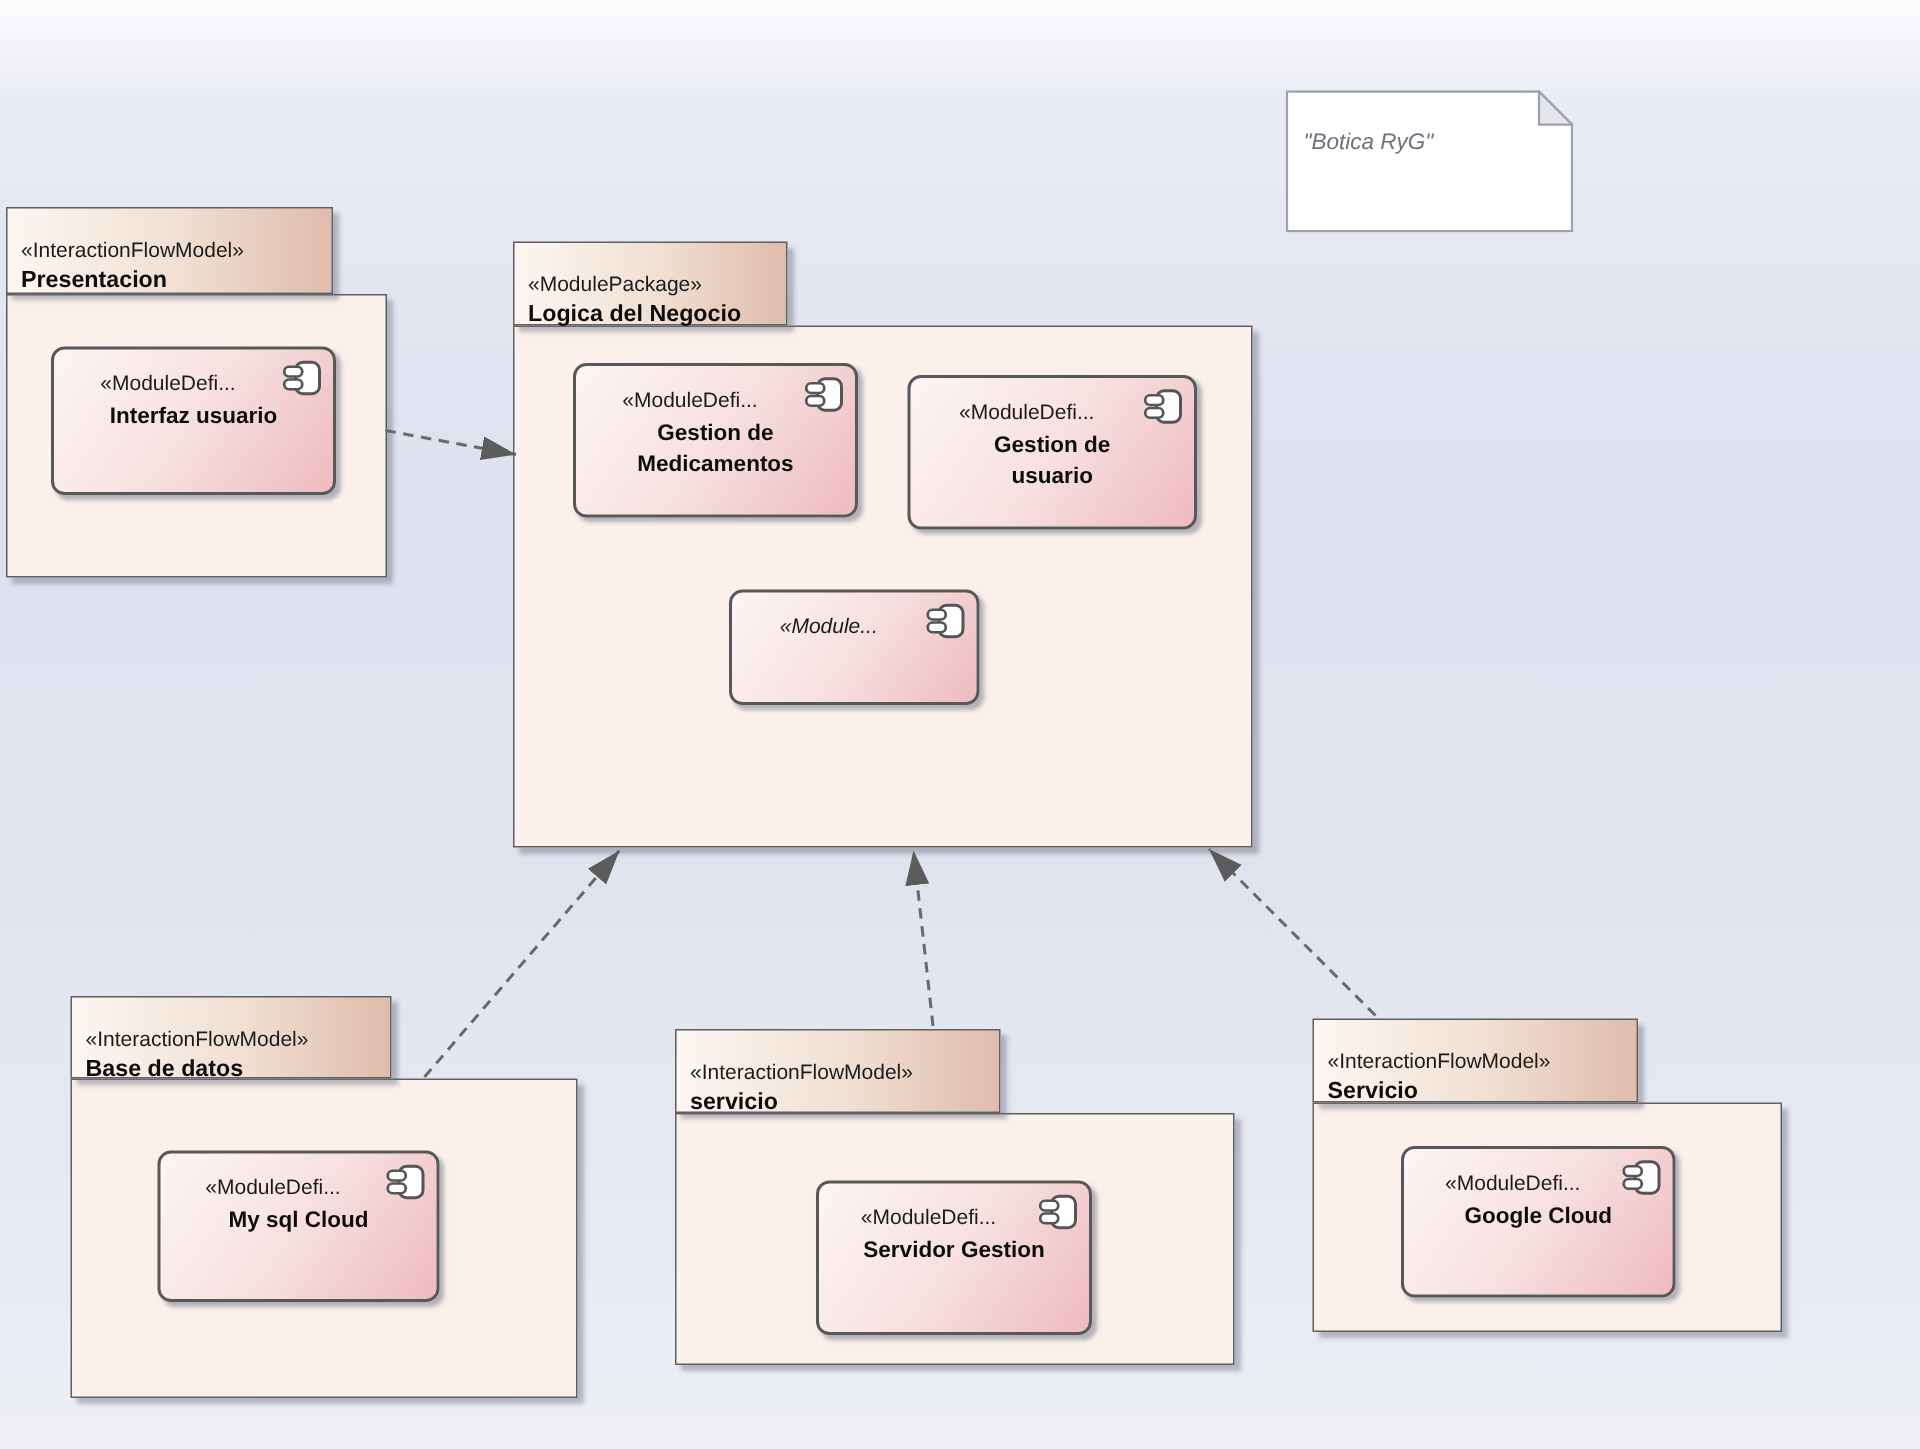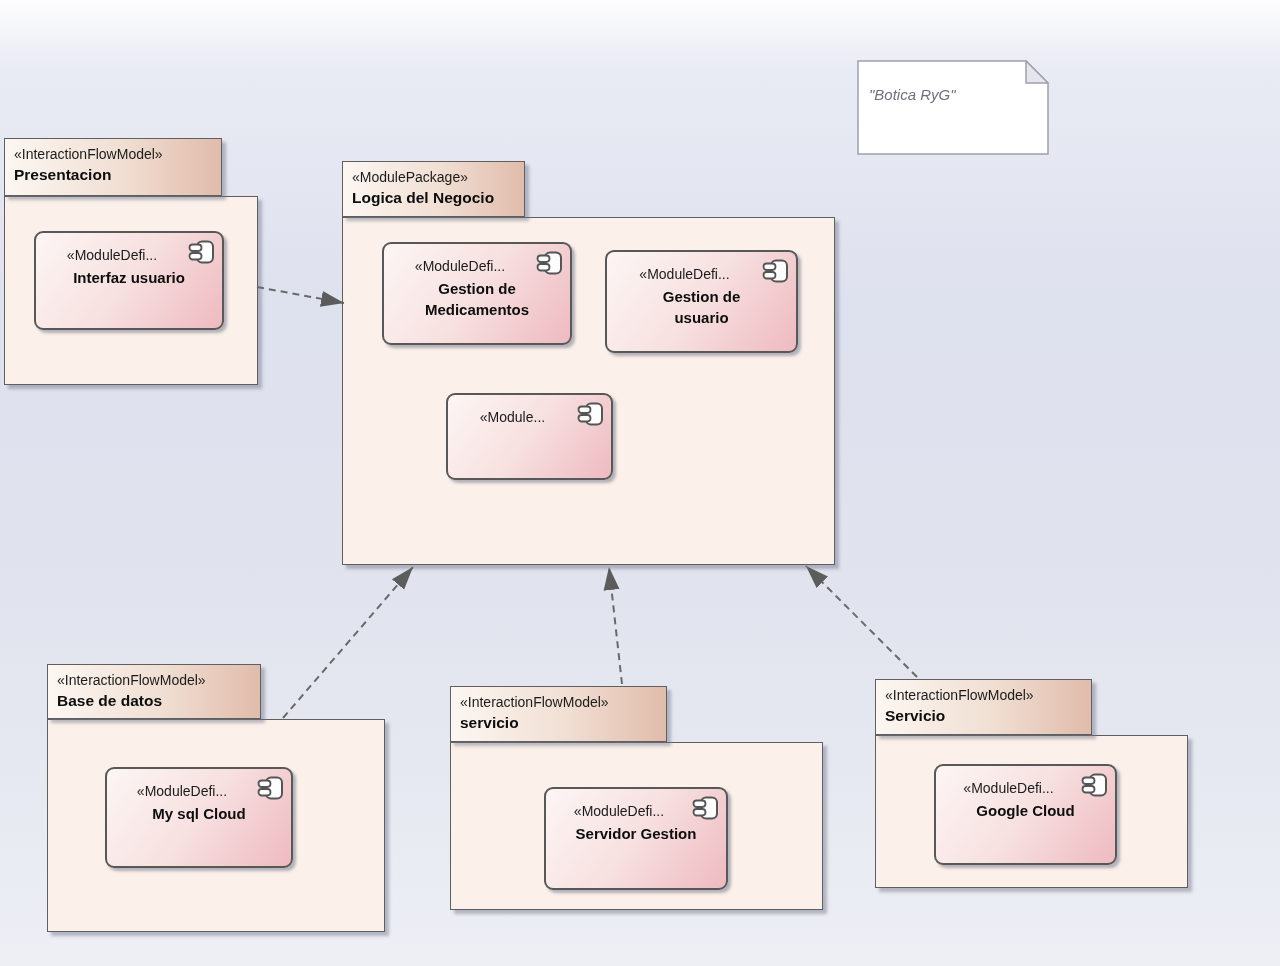--- a/index.html
+++ b/index.html
@@ -8,21 +8,21 @@
   .canvas {
     position:relative; width:1280px; height:966px; overflow:hidden;
     background:linear-gradient(180deg,#fdfdfe 0%, #e9ebf4 7%, #dee1ee 32%, #e1e3ee 62%, #edeff5 100%);
   }
   
   .pkg-tab {
     position:absolute; z-index:2;
     border:1.5px solid #5f5f5f;
     background:linear-gradient(90deg,#fcf7f2 0%, #f0ded2 55%, #e0bcab 100%);
     box-shadow:4px 4px 3px rgba(108,112,134,.45);
-    padding:6px 9px 0 9px;
+    padding:18px 9px 0 9px;
   }
   .pkg-body {
     position:absolute; z-index:1;
     border:1.5px solid #5f5f5f;
     background:#fbf1ea;
     box-shadow:4px 4px 3px rgba(108,112,134,.45);
   }
   .stereo { font-size:14px; color:#1b1b1b; white-space:nowrap; line-height:1.4; }
   .pname  { font-size:15.5px; font-weight:bold; color:#0d0d0d; white-space:nowrap; line-height:1.35; }
   
@@ -96,21 +96,21 @@
         <rect x="9" y="1.5" width="16" height="21" rx="5" fill="#fdfdfd" stroke="#555" stroke-width="2"></rect>
         <rect x="1.5" y="4.5" width="12" height="6.5" rx="3.2" fill="#fdfdfd" stroke="#555" stroke-width="1.8"></rect>
         <rect x="1.5" y="13" width="12" height="6.5" rx="3.2" fill="#fdfdfd" stroke="#555" stroke-width="1.8"></rect>
       </svg>
     </span>
     <div class="stereo">«ModuleDefi...</div>
     <div class="mname">Gestion de
 usuario</div>
   </div>
 
-  <div class="module" style="left:446px; top:393px; width:167px; height:87px;">
+  <div class="module" style="left:486px; top:393px; width:167px; height:77px;font-style:italic;">
     <span class="comp-icon">
       <svg width="27" height="24" viewBox="0 0 27 24">
         <rect x="9" y="1.5" width="16" height="21" rx="5" fill="#fdfdfd" stroke="#555" stroke-width="2"></rect>
         <rect x="1.5" y="4.5" width="12" height="6.5" rx="3.2" fill="#fdfdfd" stroke="#555" stroke-width="1.8"></rect>
         <rect x="1.5" y="13" width="12" height="6.5" rx="3.2" fill="#fdfdfd" stroke="#555" stroke-width="1.8"></rect>
       </svg>
     </span>
     <div class="stereo">«Module...</div>
   </div>
 

